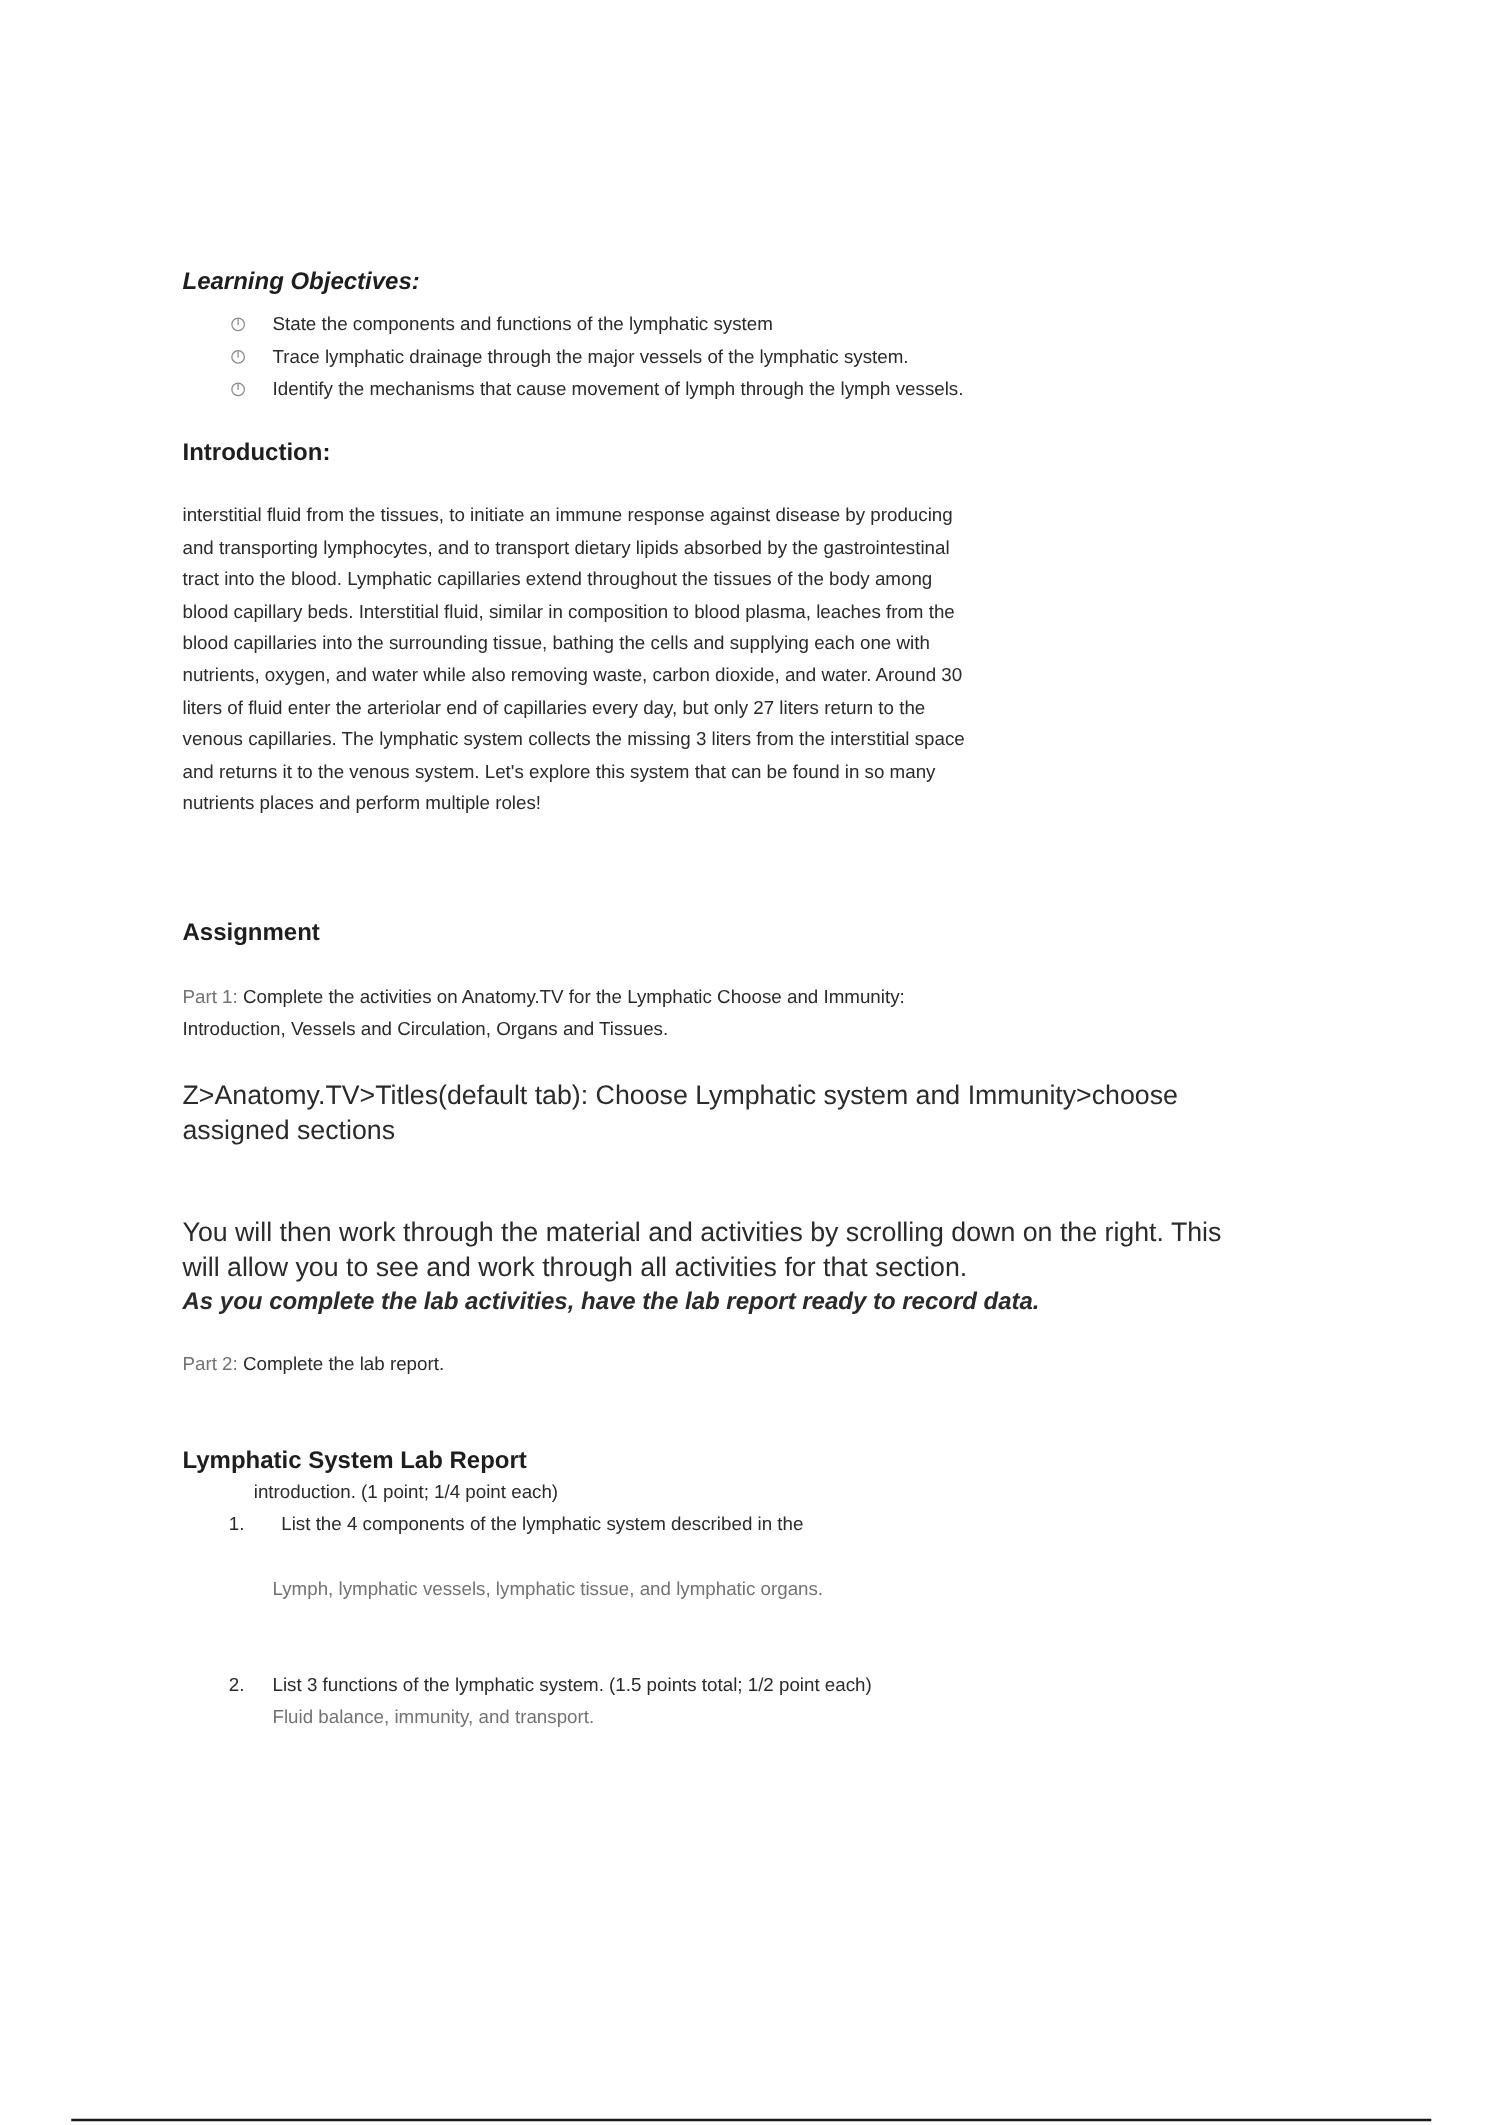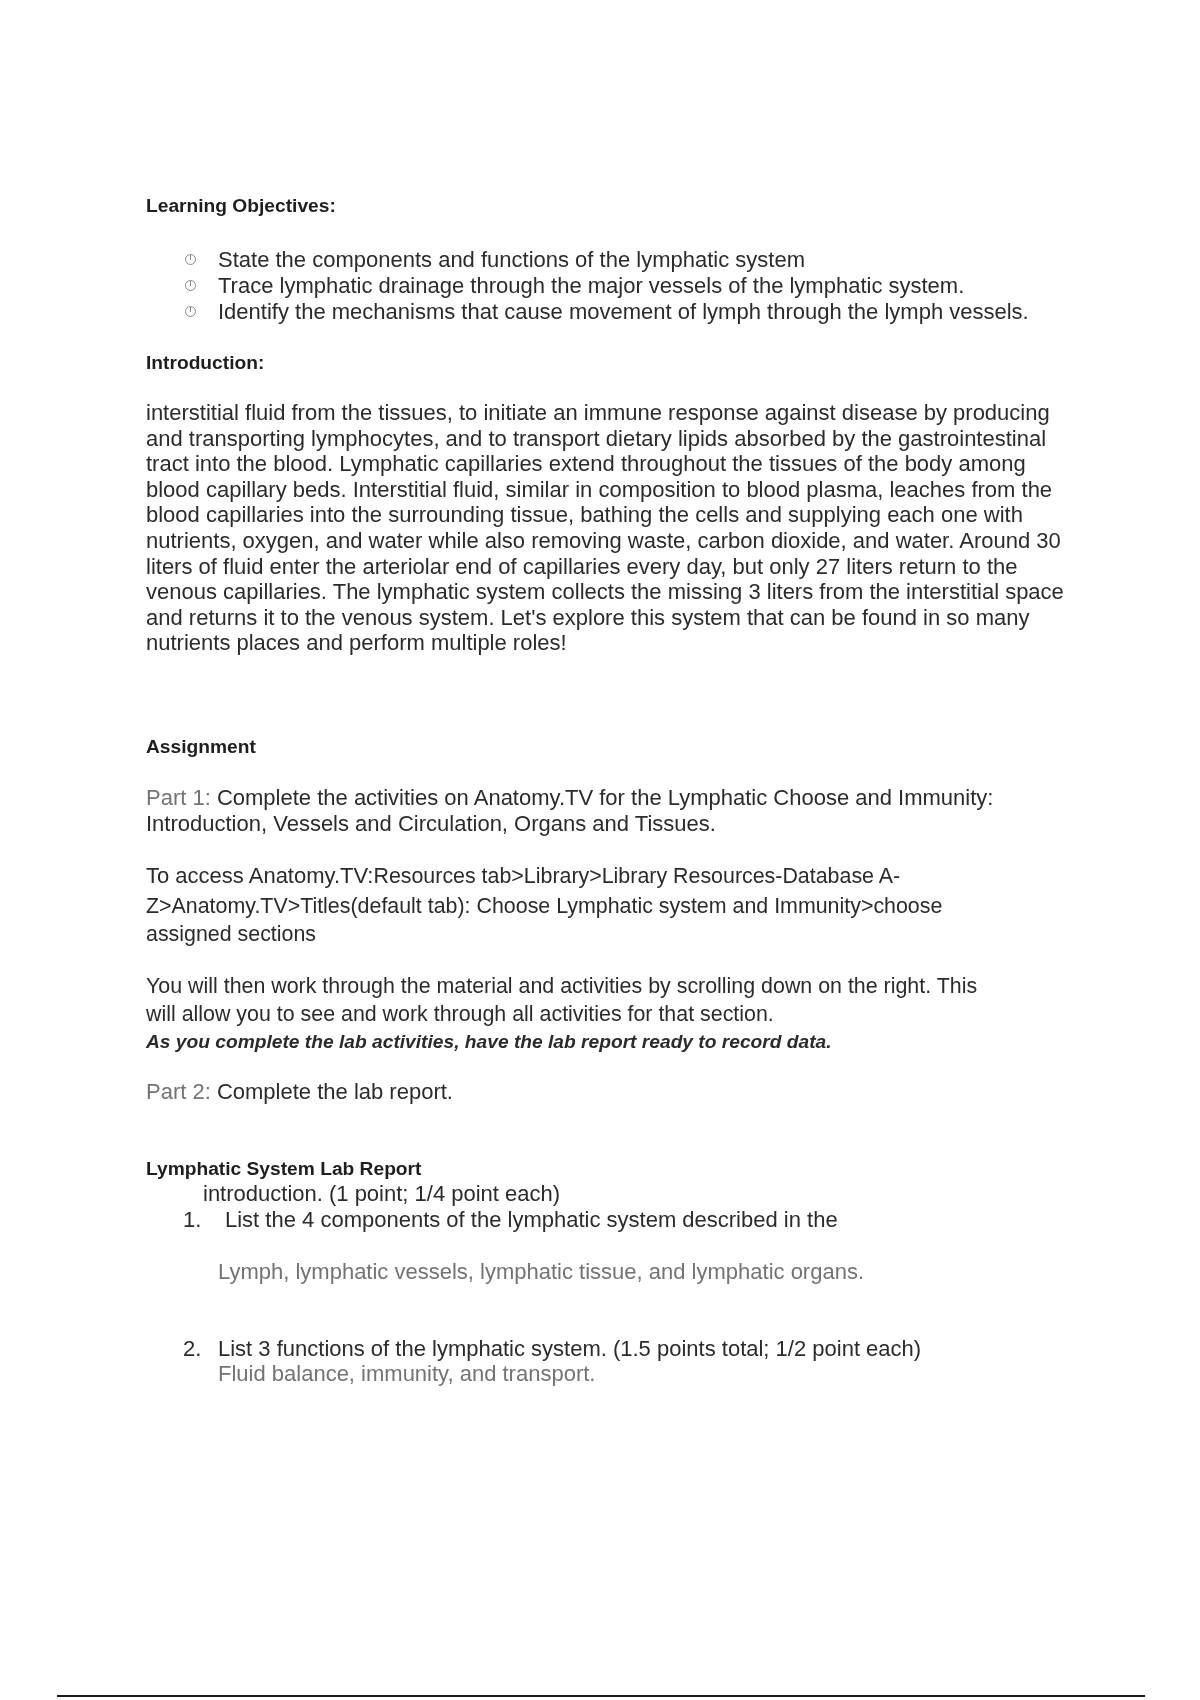--- a/index.html
+++ b/index.html
@@ -1,34 +1,34 @@
 <!DOCTYPE html>
 <html><head>
 <meta charset="utf-8">
 <style>
   html, body { margin: 0; padding: 0; background: #ffffff; }
   body { width: 1200px; height: 1700px; position: relative; overflow: hidden;
          font-family: "Liberation Sans", sans-serif; color: #2b2b2b; }
   .abs { position: absolute; white-space: nowrap; }
-  .txt { font-size: 22px; line-height: 25.6px; }
+  .txt { font-size: 15px; line-height: 25.6px; }
   .head { font-weight: bold; color: #1e1e1e; font-size: 19.2px; line-height: 25.6px; }
   .bullet { position: absolute; width: 11px; height: 11px; border: 1.4px solid #8a8a8a;
             border-radius: 50%; box-sizing: border-box; }
   .bullet::after { content: ""; position: absolute; left: 3.6px; top: 0px; width: 1.4px; height: 4.5px; background: #8a8a8a; }
   .para { position: absolute; left: 146px; width: 940px; }
   .para div { white-space: nowrap; }
   .big { font-size: 21.4px; line-height: 28px; }
   .ital { font-style: italic; font-size: 19.2px; line-height: 28px; font-weight: bold; }
   .bold { font-weight: normal; color: #737373; }
   .rule { position: absolute; left: 57px; top: 1695px; width: 1088px; height: 2px; background: #1a1a1a; }
 </style>
 </head>
 <body>
 
-<div class="abs head" style="left:146px; top:193px;">Learning Objectives:</div>
+<div class="abs head" style="left:146px; top:213px;font-style:italic;">Learning Objectives:</div>
 
 <div>
   <span class="bullet" style="left:185px; top:254px;"></span>
   <div class="abs txt" style="left:218px; top:247px;">State the components and functions of the lymphatic system</div>
   <span class="bullet" style="left:185px; top:280px;"></span>
   <div class="abs txt" style="left:218px; top:273px;">Trace lymphatic drainage through the major vessels of the lymphatic system.</div>
   <span class="bullet" style="left:185px; top:306px;"></span>
   <div class="abs txt" style="left:218px; top:299px;">Identify the mechanisms that cause movement of lymph through the lymph vessels.</div>
 </div>
 
@@ -48,21 +48,20 @@
 </div>
 
 <div class="abs head" style="left:146px; top:734px;">Assignment</div>
 
 <div class="para txt" style="top:785px;">
   <div><span class="bold">Part 1:</span><span> Complete the activities on Anatomy.TV for the Lymphatic Choose and Immunity:</span></div>
   <div>Introduction, Vessels and Circulation, Organs and Tissues.</div>
 </div>
 
 <div class="para" style="top:862px;">
-  <div style="line-height:28px;"><span class="txt">To access Anatomy.TV:</span><span class="big">Resources tab&gt;Library&gt;Library Resources-Database A-</span></div>
   <div class="big">Z&gt;Anatomy.TV&gt;Titles(default tab): Choose Lymphatic system and Immunity&gt;choose</div>
   <div class="big">assigned sections</div>
 </div>
 
 <div class="para" style="top:972px;">
   <div class="big">You will then work through the material and activities by scrolling down on the right. This</div>
   <div class="big">will allow you to see and work through all activities for that section.</div>
   <div class="ital">As you complete the lab activities, have the lab report ready to record data.</div>
 </div>
 

